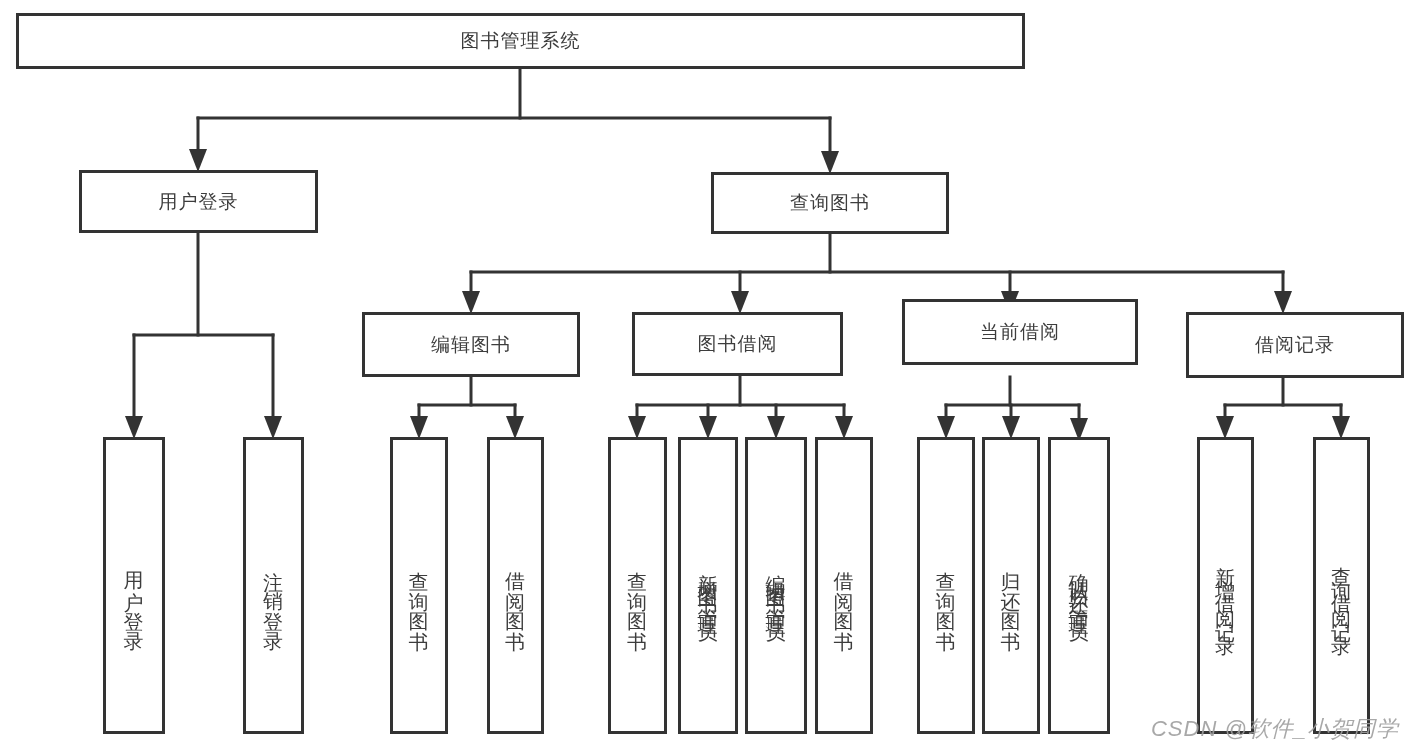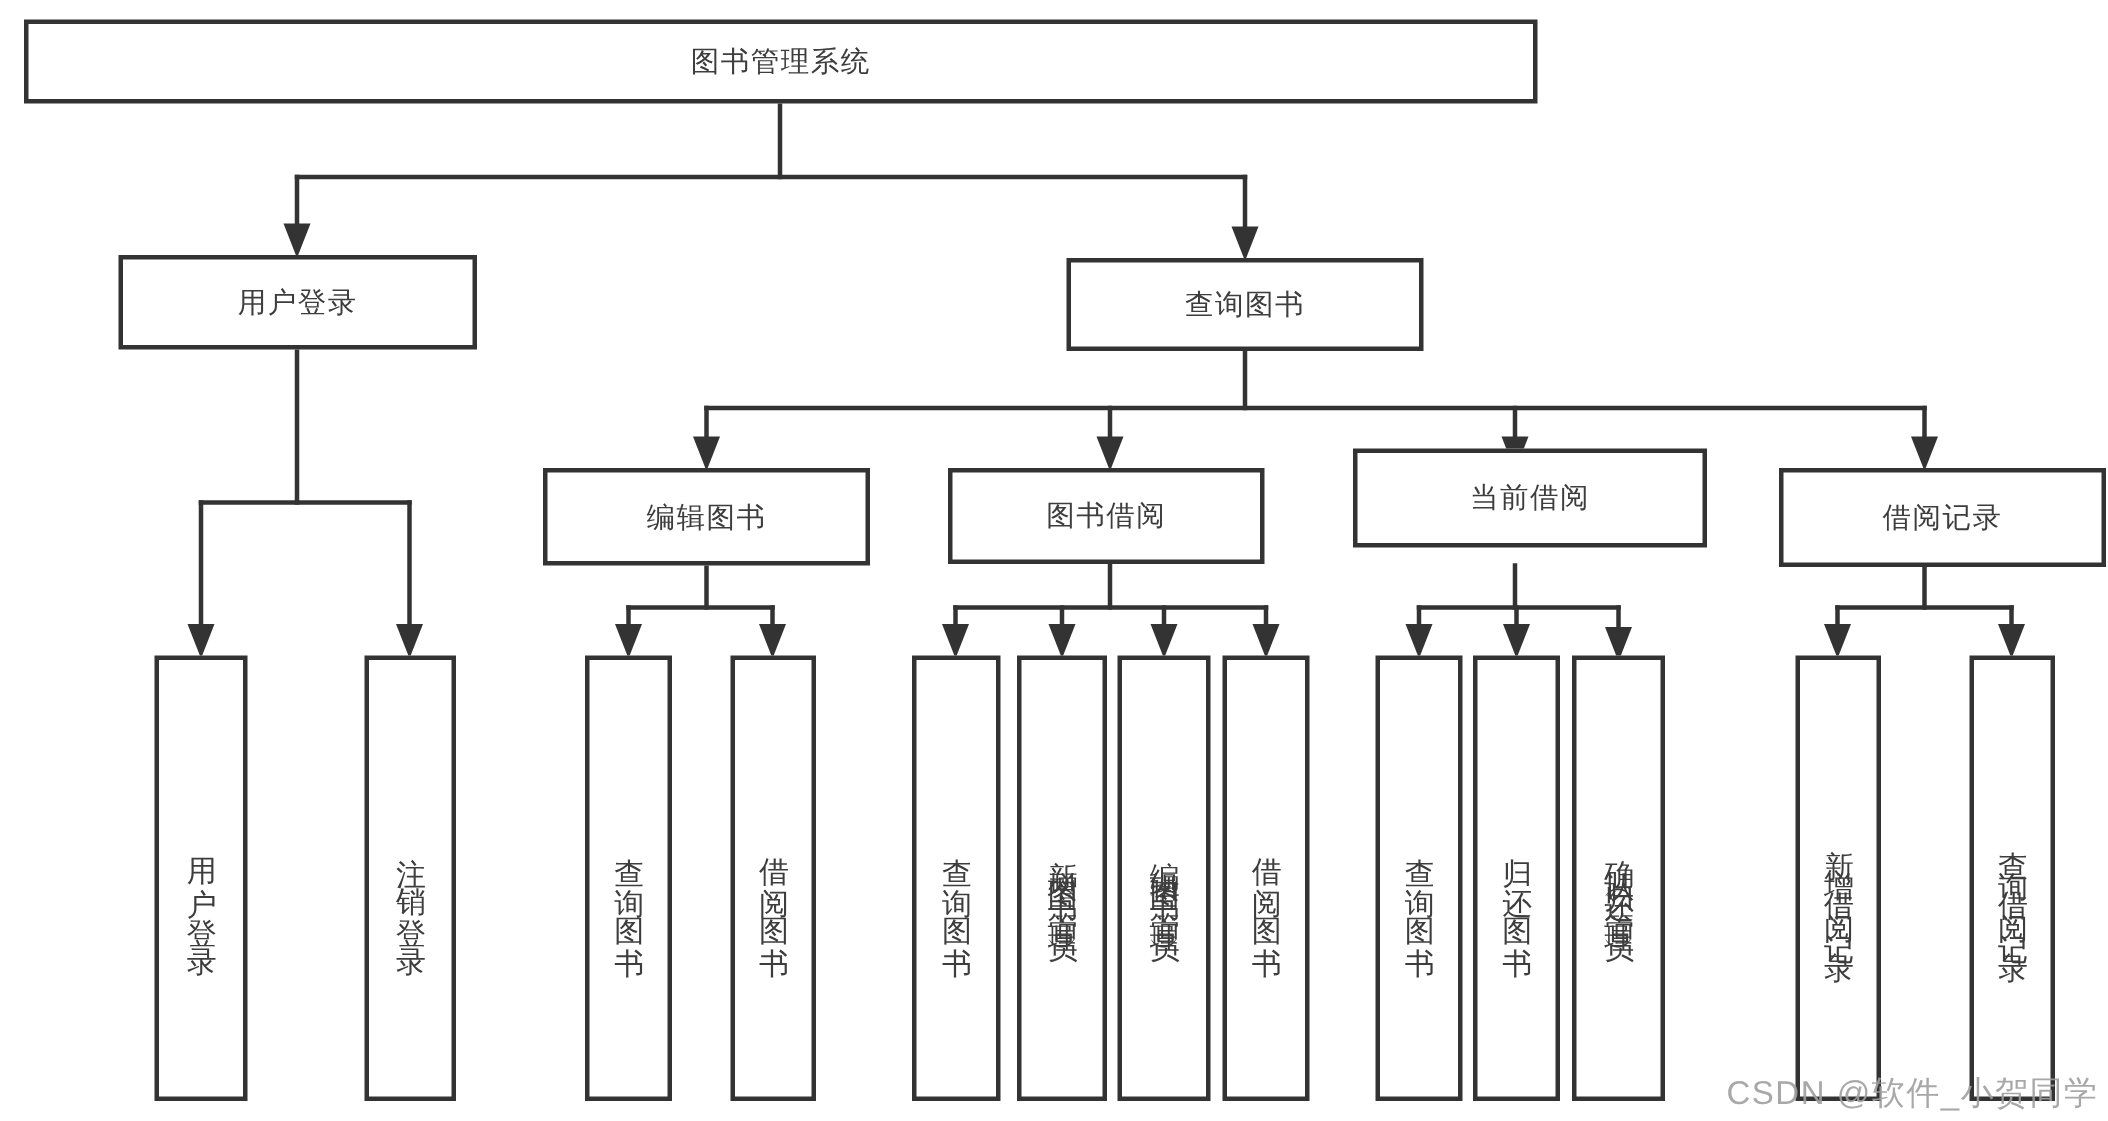--- a/index.html
+++ b/index.html
@@ -50,20 +50,21 @@
     white-space: nowrap;
   }
   .watermark {
     position: absolute;
     right: 6px;
     bottom: 3px;
     z-index: 5;
     font-size: 22px;
     color: rgba(158, 158, 158, 0.9);
     letter-spacing: 1px;
+    font-style: italic;
   }
 </style>
 </head>
 <body>
 
 <div class="stage">
 
   <svg class="connector-layer" id="connectors" viewBox="0 0 1405 747" xmlns="http://www.w3.org/2000/svg">
       <line x1="520" y1="68" x2="520" y2="118" stroke="#333333" stroke-width="3" stroke-linecap="square"></line>
       <line x1="198" y1="118" x2="830" y2="118" stroke="#333333" stroke-width="3" stroke-linecap="square"></line>

